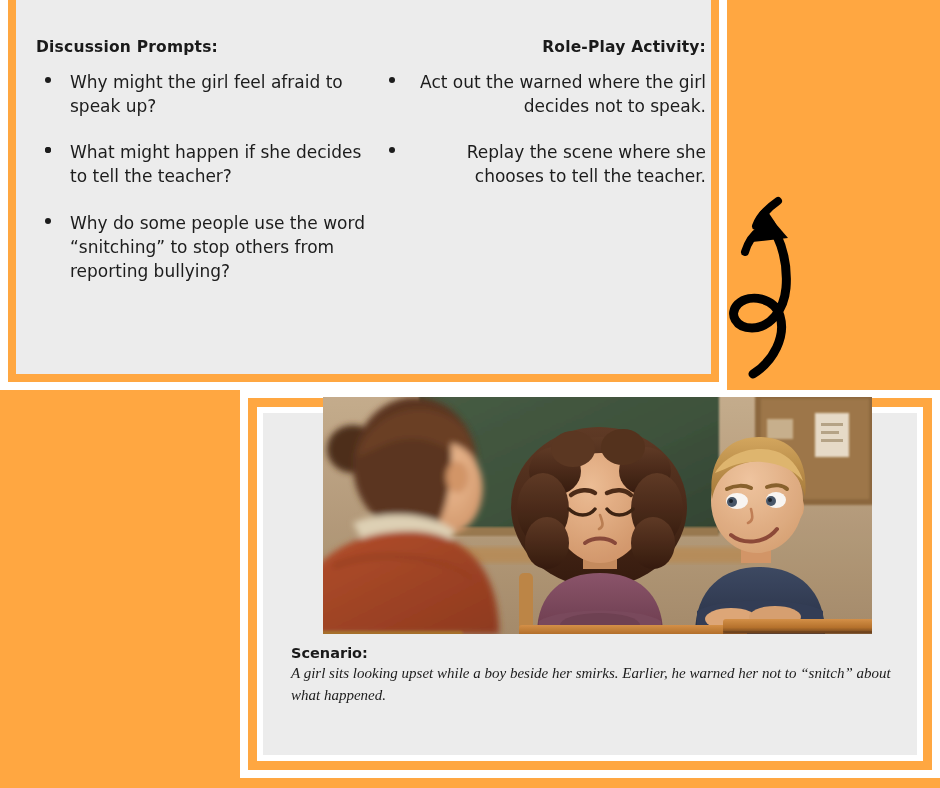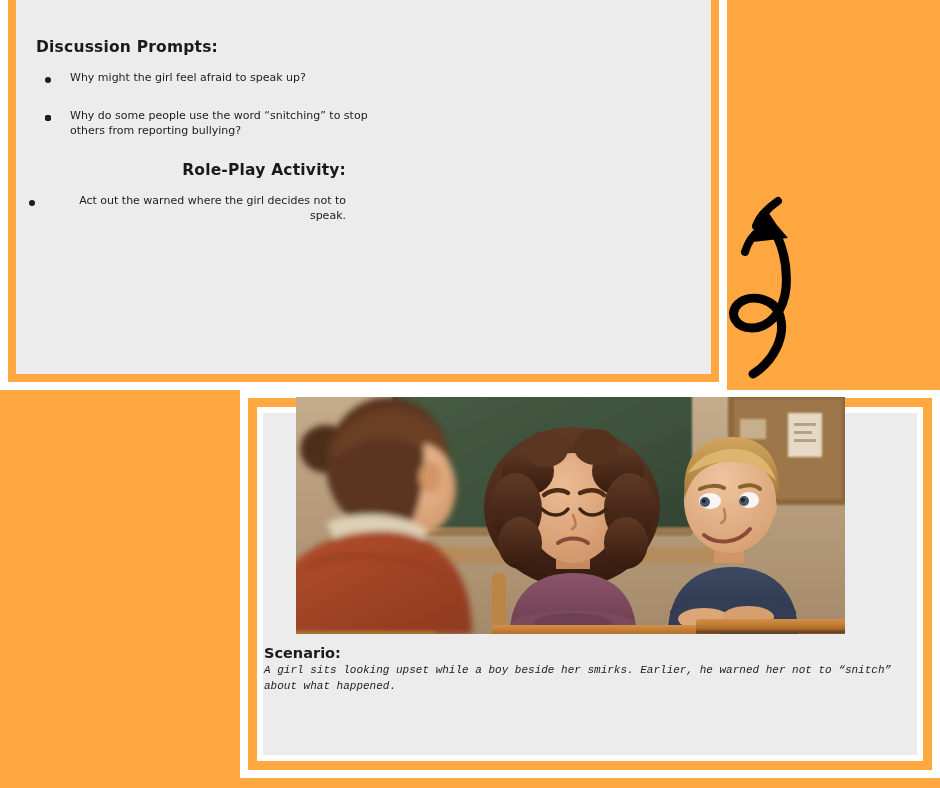--- a/index.html
+++ b/index.html
@@ -33,21 +33,21 @@
     border: 8px solid #FFA741;
     background: #ececec;
   }
   .card-top-content {
     position: absolute;
     left: 16px;
     top: 38px;
     width: 694px;
     height: 344px;
     display: flex;
-    flex-direction: column;
+    flex-direction: row;
     box-sizing: border-box;
     padding: 0 0 0 0;
   }
   .col {
     box-sizing: border-box;
   }
   .col-left {
     width: 360px;
     padding-left: 20px;
     padding-right: 8px;
@@ -67,21 +67,21 @@
   }
   ul.prompts {
     list-style: none;
     margin: 0;
     padding: 0;
   }
   ul.prompts li {
     position: relative;
     padding-left: 34px;
     margin-bottom: 22px;
-    font-size: 11px;
+    font-size: 17px;
     line-height: 1.42;
     color: #1c1c1c;
     font-family: "DejaVu Sans", sans-serif;
   }
   ul.prompts li .bullet {
     position: absolute;
     left: 9px;
     top: 7px;
     width: 6px;
     height: 6px;
@@ -119,21 +119,21 @@
   }
   .card-bottom-pane {
     width: 100%;
     height: 100%;
     box-sizing: border-box;
     border: 6px solid #ffffff;
     background: #ececec;
   }
   .card-bottom-content {
     position: absolute;
-    left: 252px;
+    left: 279px;
     top: 397px;
     width: 660px;
     height: 360px;
   }
 
   
   .scene {
     position: absolute;
     left: 44px;
     top: 0px;
@@ -151,23 +151,23 @@
     width: 632px;
   }
   .scenario-label {
     font-family: "DejaVu Sans", sans-serif;
     font-weight: bold;
     font-size: 14.5px;
     color: #1a1a1a;
     margin: 0 0 2px 0;
   }
   .scenario-text {
-    font-family: Liberation Mono, monospace;
+    font-family: Liberation Serif, serif;
     font-style: italic;
-    font-size: 11px;
+    font-size: 15px;
     line-height: 1.45;
     color: #1c1c1c;
     margin: 0;
   }
 </style>
 </head>
 <body>
 
 <div class="card-top">
   <div class="card-top-inner"></div>
@@ -180,34 +180,39 @@
     <ul class="prompts">
       <li>
         <span class="bullet"></span>
         <span>Why might the girl feel afraid to speak up?</span>
       </li>
       <li>
         <span class="bullet"></span>
       </li>
       <li>
         <span class="bullet"></span>
+        <span>What might happen if she decides to tell the teacher?</span>
       </li>
       <li>
         <span class="bullet"></span>
         <span>Why do some people use the word “snitching” to stop others from reporting bullying?</span>
       </li>
     </ul>
   </div>
 
   <div class="col col-right">
     <div class="col-heading">Role-Play Activity:</div>
     <ul class="prompts">
       <li>
         <span class="bullet"></span>
         <span>Act out the warned where the girl decides not to speak.</span>
+      </li>
+      <li>
+        <span class="bullet"></span>
+        <span>Replay the scene where she chooses to tell the teacher.</span>
       </li>
     </ul>
   </div>
 
 </div>
 
 <div class="arrow-wrap">
   <svg viewBox="0 0 170 210" width="170" height="210" xmlns="http://www.w3.org/2000/svg">
     <g fill="none" stroke="#000000" stroke-width="9" stroke-linecap="round">
       <path d="M41,198 C62,185 74,160 68,140 C63,122 38,117 26,128

